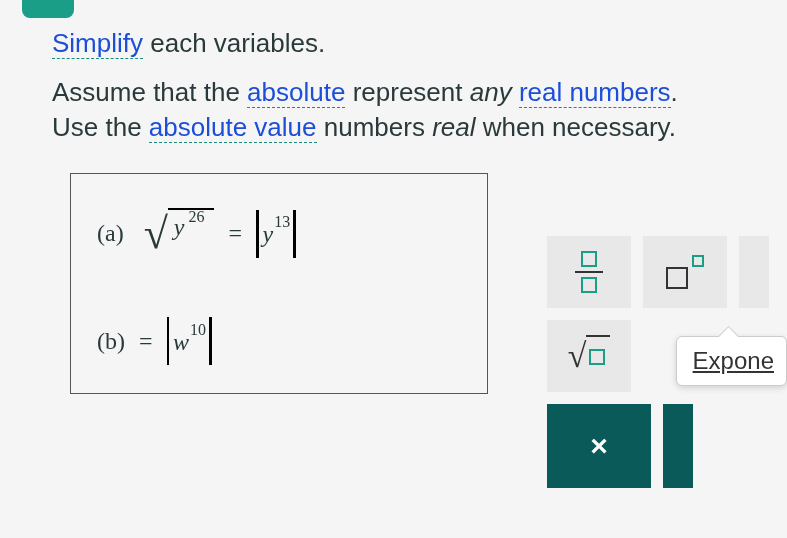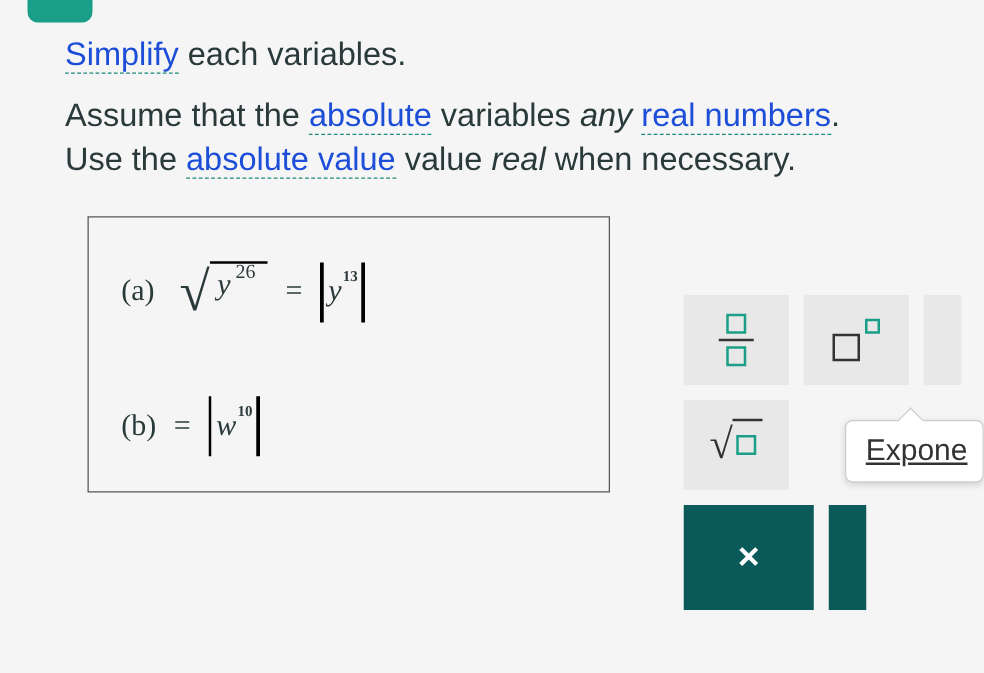--- a/index.html
+++ b/index.html
@@ -89,26 +89,25 @@
     font-style: italic;
     font-size: 24px;
   }
   .abs-bar {
     display: inline-block;
     width: 2.5px;
     height: 48px;
     background: #000;
   }
   .abs-wrap sup {
-    font-size: 12px;
+    font-size: 16px;
     font-style: normal;
     position: relative;
     top: -6px;
     left: 1px;
-    font-weight: bold;
   }
   
   .toolbar {
     position: absolute;
     right: 0;
     top: 236px;
     width: 240px;
     display: flex;
     flex-direction: column;
     gap: 12px;
@@ -219,22 +218,22 @@
 
 <div class="checkmark-badge"></div>
 
 <div class="content">
 
   <div class="instruction1">
     <span class="link-word">Simplify</span><span> each variables.</span>
   </div>
 
   <div class="instruction2">
-    <span>Assume that the </span><span class="link-word">absolute</span><span> variables </span><span class="italic">any</span><span> </span><span class="link-word">real numbers</span><span>.</span><br>
-    <span>Use the </span><span class="link-word">absolute value</span><span> value </span><span class="italic">real</span><span> when necessary.</span>
+    <span>Assume that the </span><span class="link-word">absolute</span><span> represent </span><span class="italic">any</span><span> </span><span class="link-word">real numbers</span><span>.</span><br>
+    <span>Use the </span><span class="link-word">absolute value</span><span> numbers </span><span class="italic">real</span><span> when necessary.</span>
   </div>
 
   <div class="problem-box">
 
     <div class="problem-row">
       <span class="part-label">(a)</span>
       <span class="sqrt-wrap">
         <span class="sqrt-sym">√</span><span class="sqrt-arg"><span>y</span><sup>26</sup></span>
       </span>
       <span class="eq">=</span>

